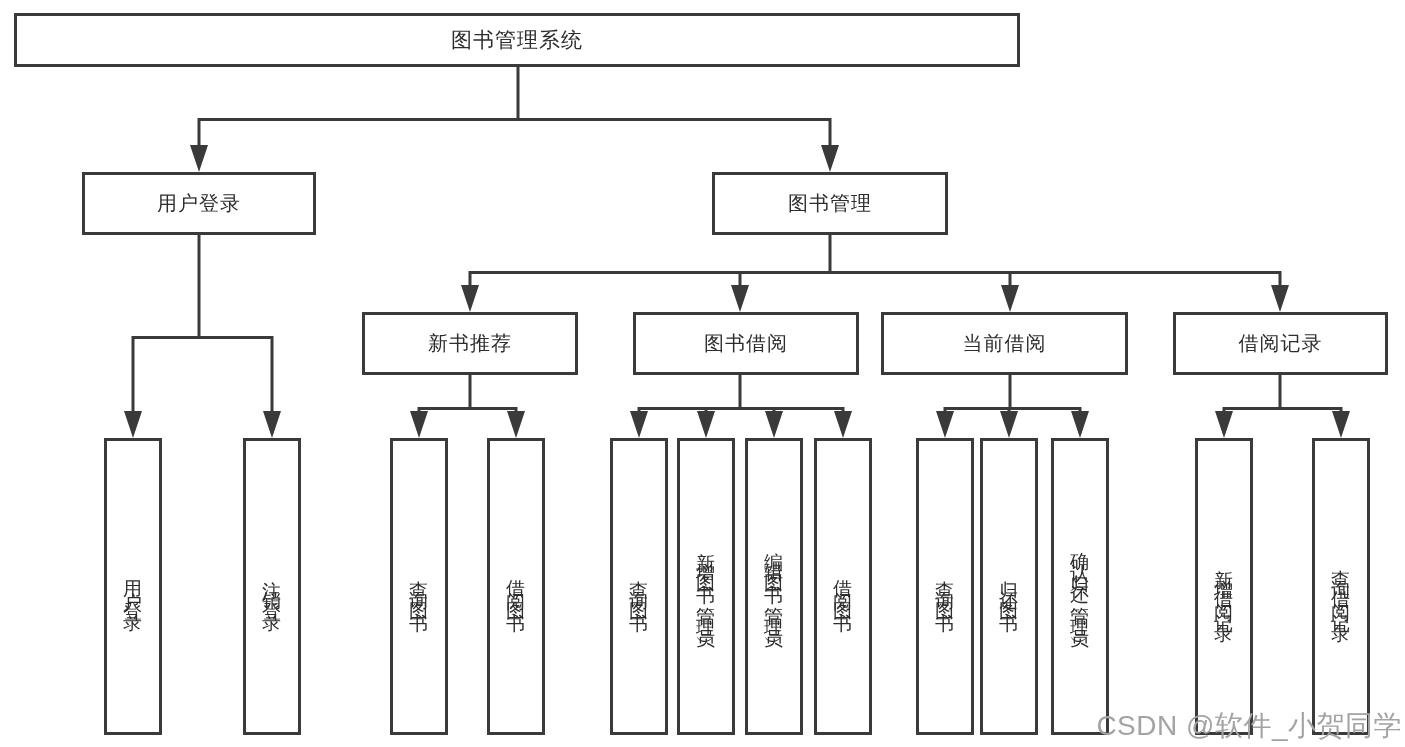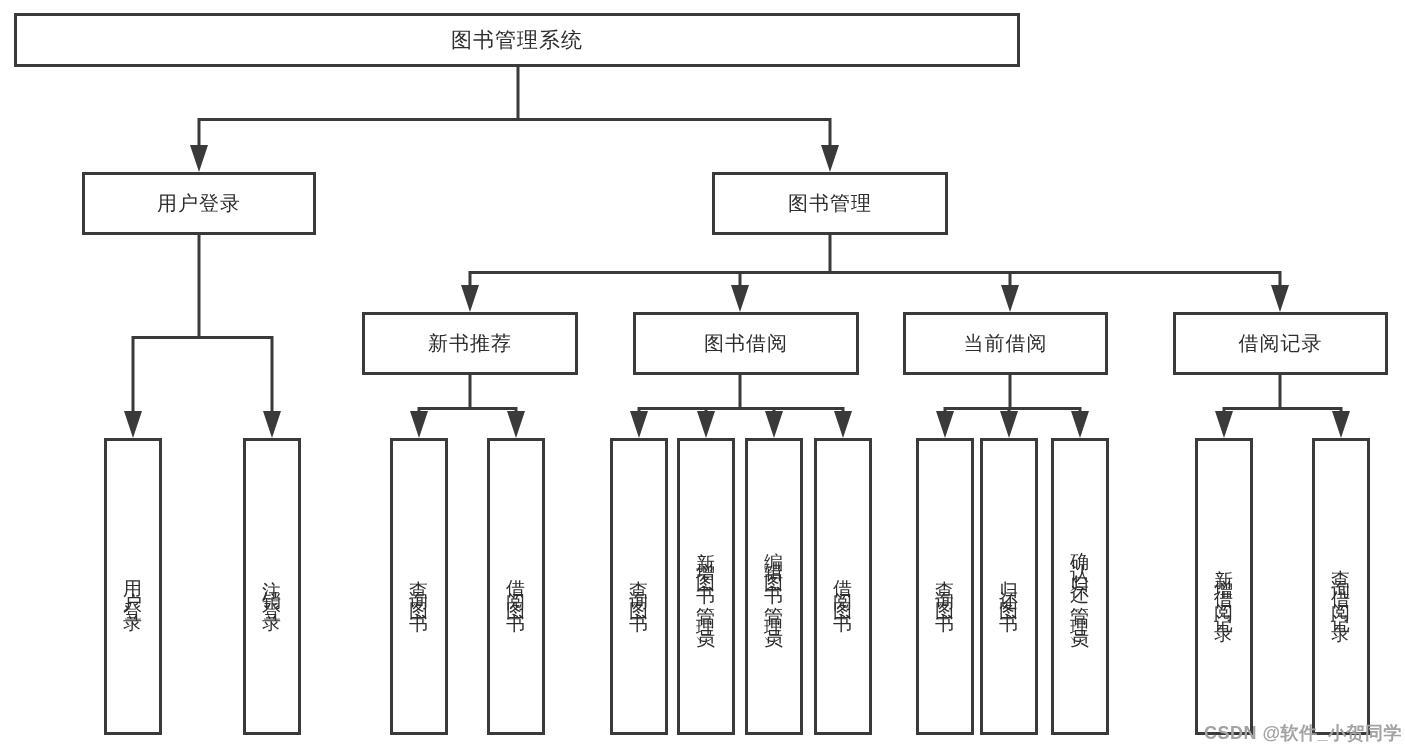--- a/index.html
+++ b/index.html
@@ -34,25 +34,24 @@
     letter-spacing: 11px;
     color: #2d2d2d;
     line-height: 1;
   }
   .leaf { width: 58px; top: 438px; height: 297px; }
   .l23 { top: 312px; height: 63px; }
   #watermark {
     position: absolute;
     right: 3px;
     bottom: 2px;
-    font-size: 18px;
+    font-size: 28px;
     color: #a3a3a3;
     letter-spacing: 0.5px;
     white-space: nowrap;
-    font-weight: bold;
   }
 </style>
 </head>
 <body>
 
 <div id="diagram-canvas">
 
   <svg id="connector-svg" width="1405" height="747" viewBox="0 0 1405 747">
 
     <g>
@@ -125,21 +124,21 @@
   <div class="box l23" style="left:362px; width:216px;">
     <span class="hlbl">新书推荐</span>
   </div>
 
   <div class="box" style="left:712px; top:172px; width:236px; height:63px;">
     <span class="hlbl">图书管理</span>
   </div>
   <div class="box l23" style="left:633px; width:226px;">
     <span class="hlbl">图书借阅</span>
   </div>
-  <div class="box l23" style="left:903px; width:205px;">
+  <div class="box l23" style="left:881px; width:247px;">
     <span class="hlbl">当前借阅</span>
   </div>
   <div class="box l23" style="left:1173px; width:215px;align-items:center;">
     <span class="hlbl">借阅记录</span>
   </div>
 
   <div class="box leaf" style="left:104px;">
     <span class="vlbl">用户登录</span>
   </div>
   <div class="box leaf" style="left:243px;">

